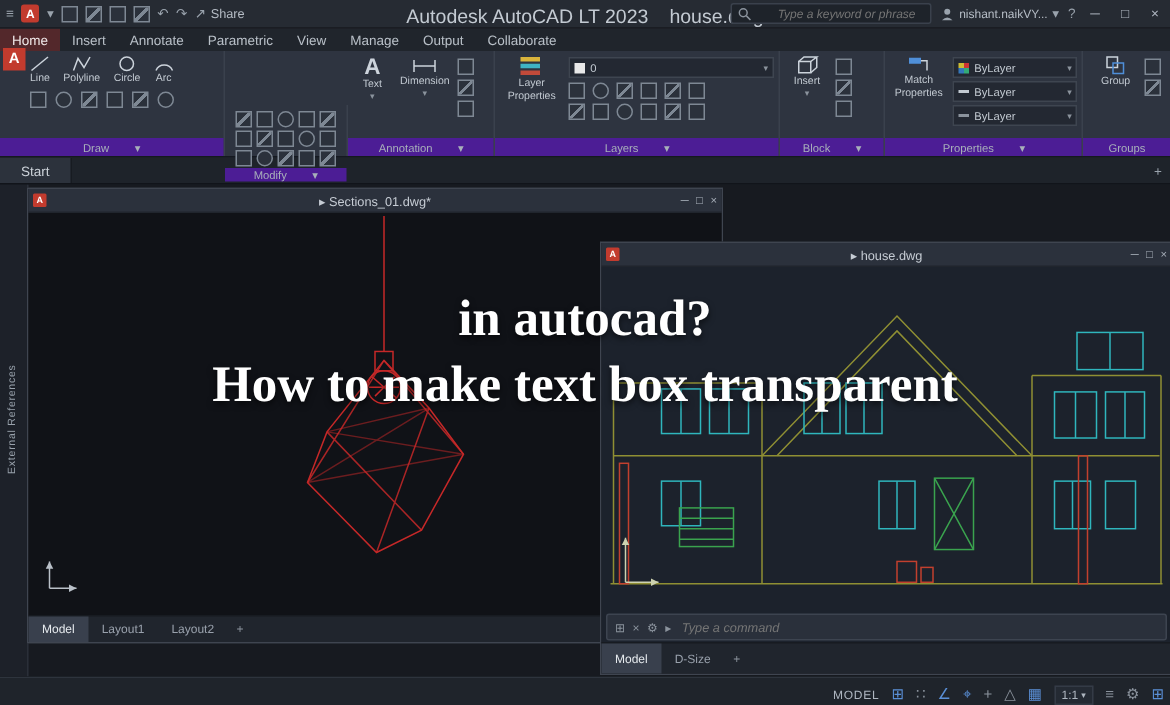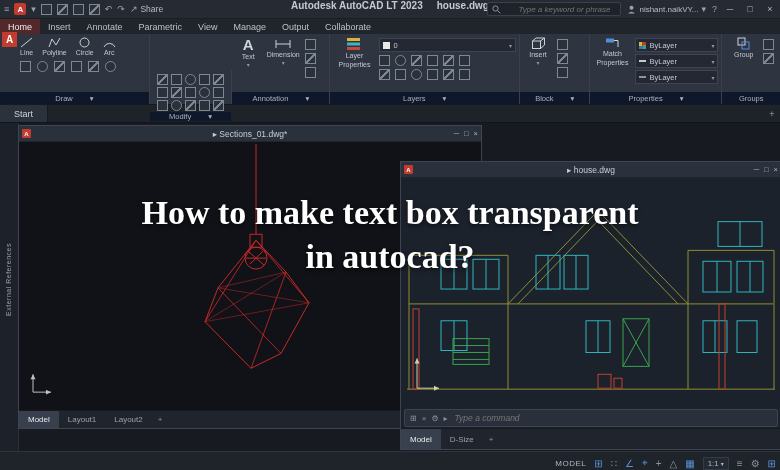--- a/index.html
+++ b/index.html
@@ -4,22 +4,22 @@
 <style>
   html,body{margin:0;padding:0;}
   body{width:780px;height:470px;overflow:hidden;background:#14171c;
        font-family:"Liberation Sans",sans-serif;}
   #root{position:absolute;width:780px;height:470px;overflow:hidden;background:#14171c;}
 
   
   .titlebar{position:relative;height:18px;background:#262b33;border-bottom:1px solid #1a1d23;}
   .tb-left{position:absolute;left:4px;top:0;height:18px;display:flex;align-items:center;gap:5px;}
   .tb-right{position:absolute;right:3px;top:0;height:18px;display:flex;align-items:center;gap:6px;}
-  .tb-center{position:absolute;left:0;right:0;top:0;height:18px;display:flex;align-items:flex-start;
-             justify-content:center;gap:14px;font-size:10px;color:#c3cad2;pointer-events:none;font-weight:bold;}
+  .tb-center{position:absolute;left:0;right:0;top:0;height:18px;display:flex;align-items:flex-end;
+             justify-content:center;gap:14px;font-size:13px;color:#c3cad2;pointer-events:none;}
   .glyph{color:#9aa3ad;font-size:9px;line-height:1;}
   .logoA{width:12px;height:12px;background:#c23b2e;color:#fff;font-weight:bold;font-size:8px;
          display:inline-flex;align-items:center;justify-content:center;border-radius:2px;}
   .mi{width:9px;height:9px;border:1px solid #7e8894;display:inline-block;background:#2b313b;}
   .mi.d{background:linear-gradient(135deg,#2b313b 42%,#7e8894 42%,#7e8894 58%,#2b313b 58%);}
   .mi.o{border-radius:50%;}
   .share{display:inline-flex;align-items:center;gap:3px;font-size:8.5px;color:#b6bdc6;}
   .searchbox{display:inline-flex;align-items:center;gap:3px;background:#1e232a;border:1px solid #3a414c;
              border-radius:2px;height:12px;padding:0 4px;}
   .searchbox input{background:transparent;border:none;outline:none;width:96px;font-size:8px;
@@ -29,21 +29,21 @@
 
   
   .rtabs{height:15px;background:#20252c;display:flex;align-items:stretch;font-size:9px;color:#b9c0c8;}
   .rtab{padding:0 8px;display:flex;align-items:center;}
   .rtab.active{background:#53282b;color:#f0e9e9;}
 
   
   .ribbon{height:70px;background:#2e3440;display:flex;border-bottom:1px solid #151920;position:relative;}
   .panel{border-right:1px solid #3a414d;display:flex;flex-direction:column;}
   .pbody{flex:1;display:flex;padding:3px 3px 0 3px;gap:4px;}
-  .plabel{height:12px;background:#0f172a;font-size:7.5px;color:#a8b0ba;display:flex;
+  .plabel{height:12px;background:#4c1d95;font-size:7.5px;color:#a8b0ba;display:flex;
           align-items:center;justify-content:center;gap:17px;}
   .tool{display:flex;flex-direction:column;align-items:center;gap:1px;font-size:7px;color:#c2c9d1;}
   .bigbtn{display:flex;flex-direction:column;align-items:center;justify-content:flex-start;
           gap:1px;font-size:7px;color:#c2c9d1;line-height:1.15;text-align:center;}
   .migrid{display:grid;grid-template-columns:repeat(5,11px);grid-auto-rows:13px;align-items:center;justify-items:center;}
   .micol{display:flex;flex-direction:column;gap:3px;align-items:center;padding-top:2px;}
   .combo{height:12px;background:#232832;border:1px solid #3e4550;display:flex;align-items:center;
          font-size:7.5px;color:#c2c9d1;padding:0 3px;gap:3px;}
   .combo .sw{width:7px;height:7px;background:#e8e8e8;display:inline-block;}
   .combo .sw.multi{background:conic-gradient(#c33 25%,#3a7 0 50%,#37b 0 75%,#cb3 0);}
@@ -517,22 +517,22 @@
         </div>
       </div>
       <div class="wtabs htabs">
         <span class="wtab active">Model</span>
         <span class="wtab">D-Size</span>
         <span class="wtab plus">+</span>
       </div>
     </div>
 
     <div class="overlay">
+      <div>in autocad?</div>
       <div>How to make text box transparent</div>
-      <div>in autocad?</div>
     </div>
   </div>
 
   <div class="statusbar">
     <span class="smodel">MODEL</span>
     <span class="sic">⊞</span>
     <span class="sic gray">∷</span>
     <span class="sic">∠</span>
     <span class="sic">⌖</span>
     <span class="sic gray">+</span>

